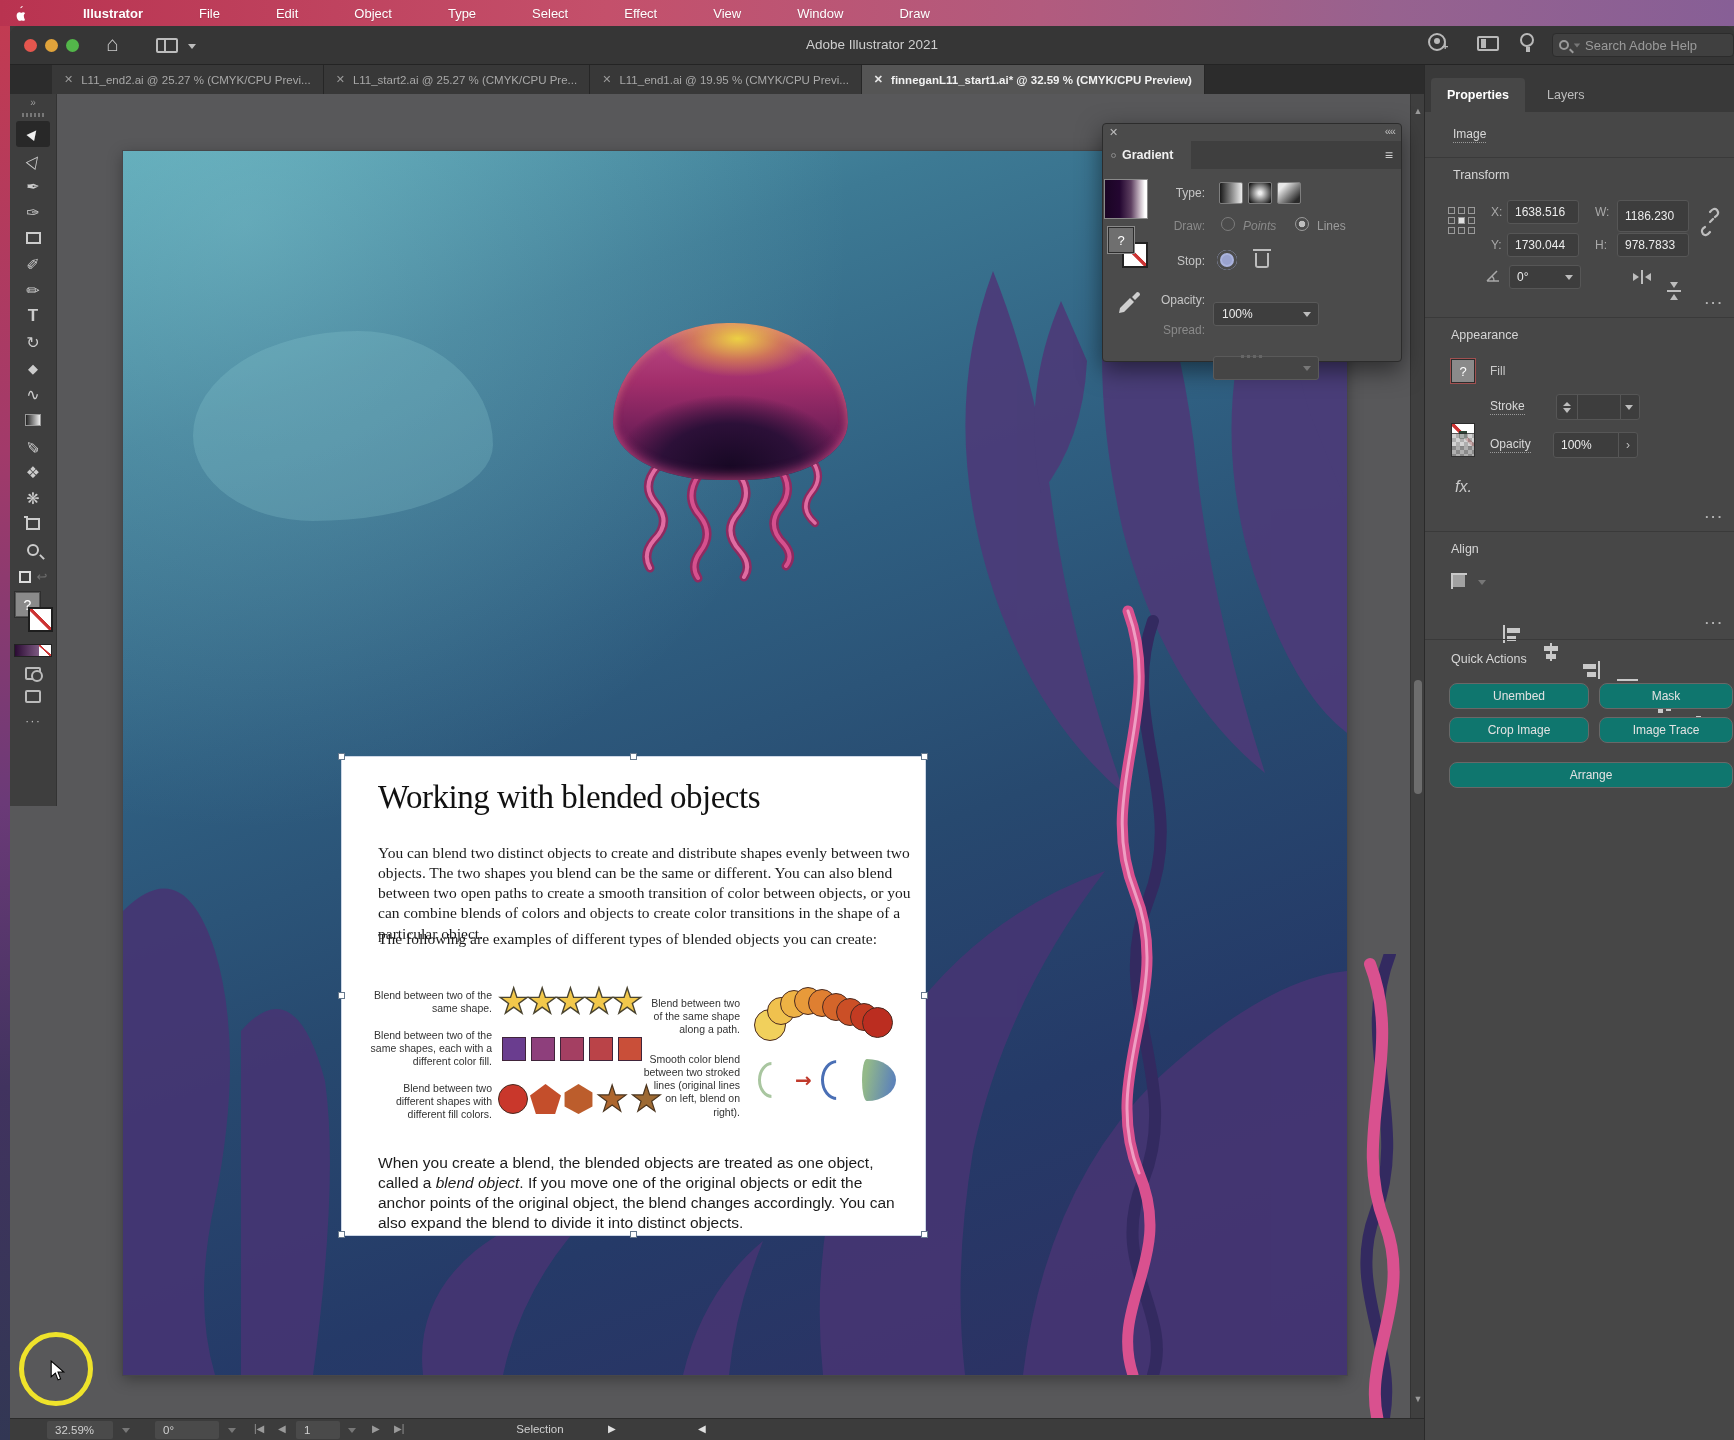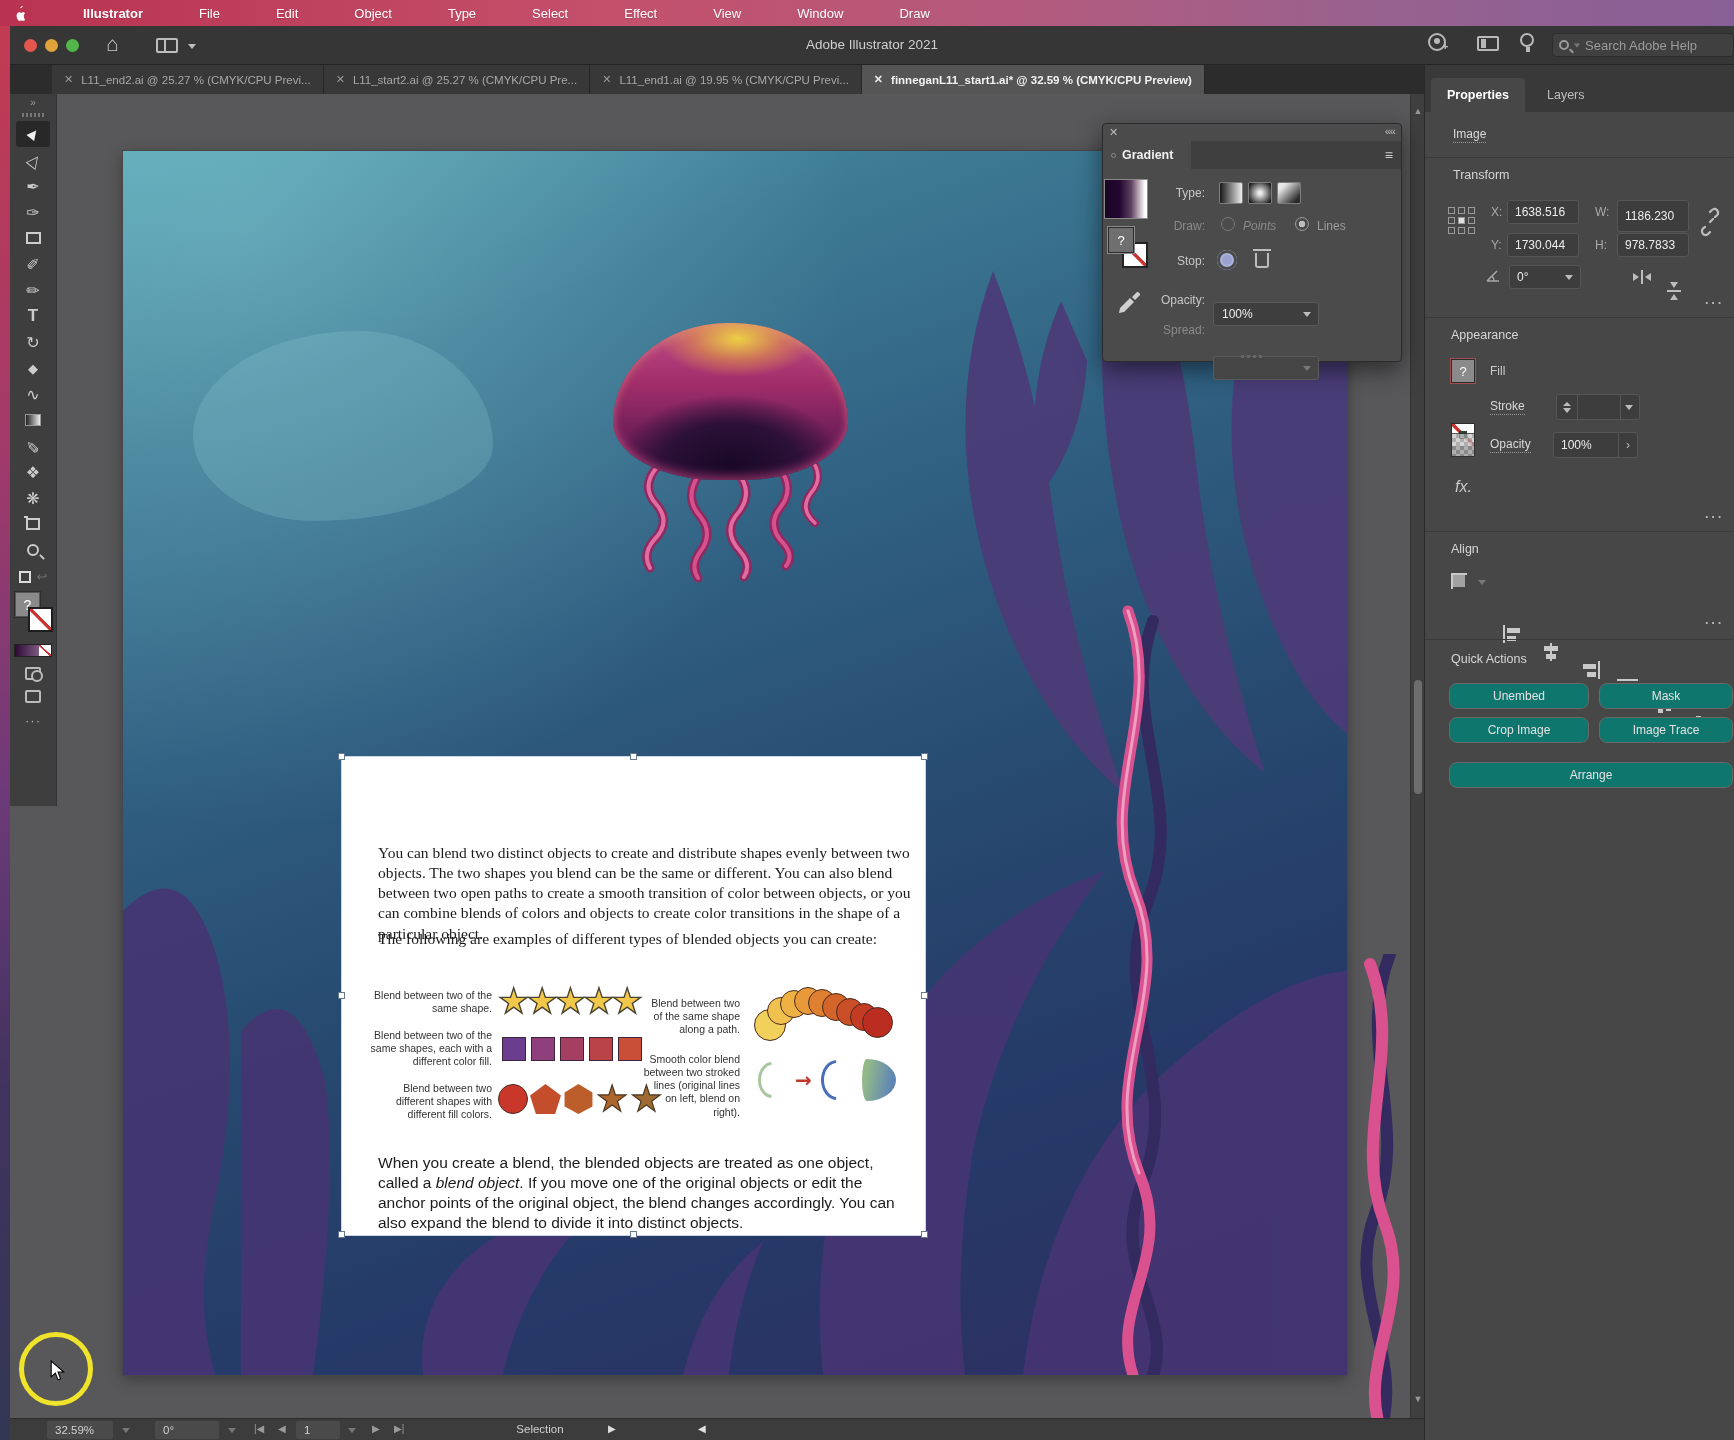--- a/index.html
+++ b/index.html
@@ -319,20 +319,21 @@
           <path d="M175,15 q18,22 2,42 q-14,18 4,36 q10,12 2,22" stroke="#8e2a60" stroke-width="9"></path>
           <path d="M175,15 q18,22 2,42 q-14,18 4,36 q10,12 2,22" stroke="#d6508e" stroke-width="4"></path>
           <path d="M208,8 q14,18 0,34 q-12,16 4,30" stroke="#8e2a60" stroke-width="8"></path>
           <path d="M208,8 q14,18 0,34 q-12,16 4,30" stroke="#e06ca2" stroke-width="3.5"></path>
         </g>
       </svg>
 
       <div class="abs jelly-bell"></div>
 
       <div class="abs card">
+        <div class="abs card-title">Working with blended objects</div>
         <div class="abs card-p" style="top:86px;">You can blend two distinct objects to create and distribute shapes evenly between two objects. The two shapes you blend can be the same or different. You can also blend between two open paths to create a smooth transition of color between objects, or you can combine blends of colors and objects to create color transitions in the shape of a particular object.</div>
         <div class="abs card-p" style="top:172px;">The following are examples of different types of blended objects you can create:</div>
 
         <div class="abs ex-label" style="left:25px;top:232px;width:125px;">Blend between two of the same shape.</div>
         <div class="abs stars">
           <span>★</span><span>★</span><span>★</span><span>★</span><span>★</span>
         </div>
 
         <div class="abs ex-label" style="left:25px;top:272px;width:125px;">Blend between two of the same shapes, each with a different color fill.</div>
         <div class="abs sqrow">

